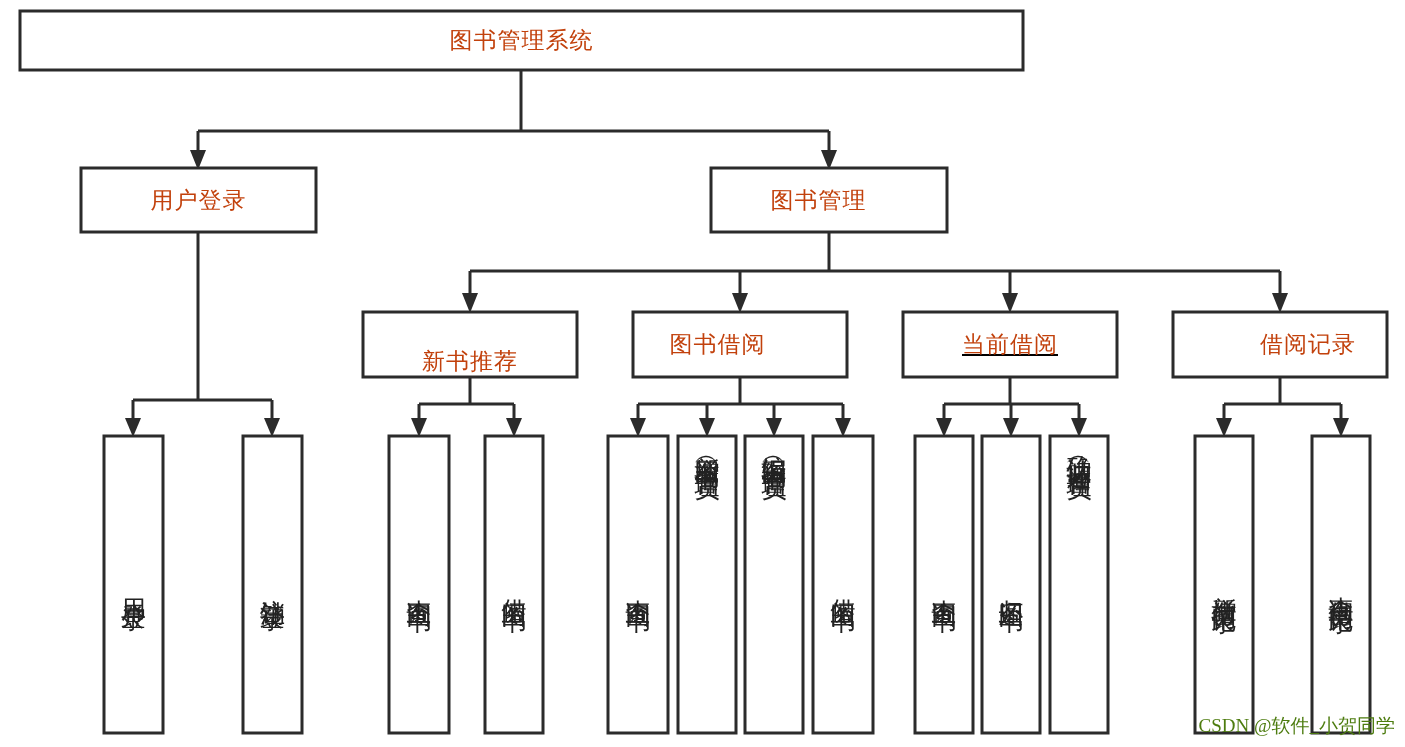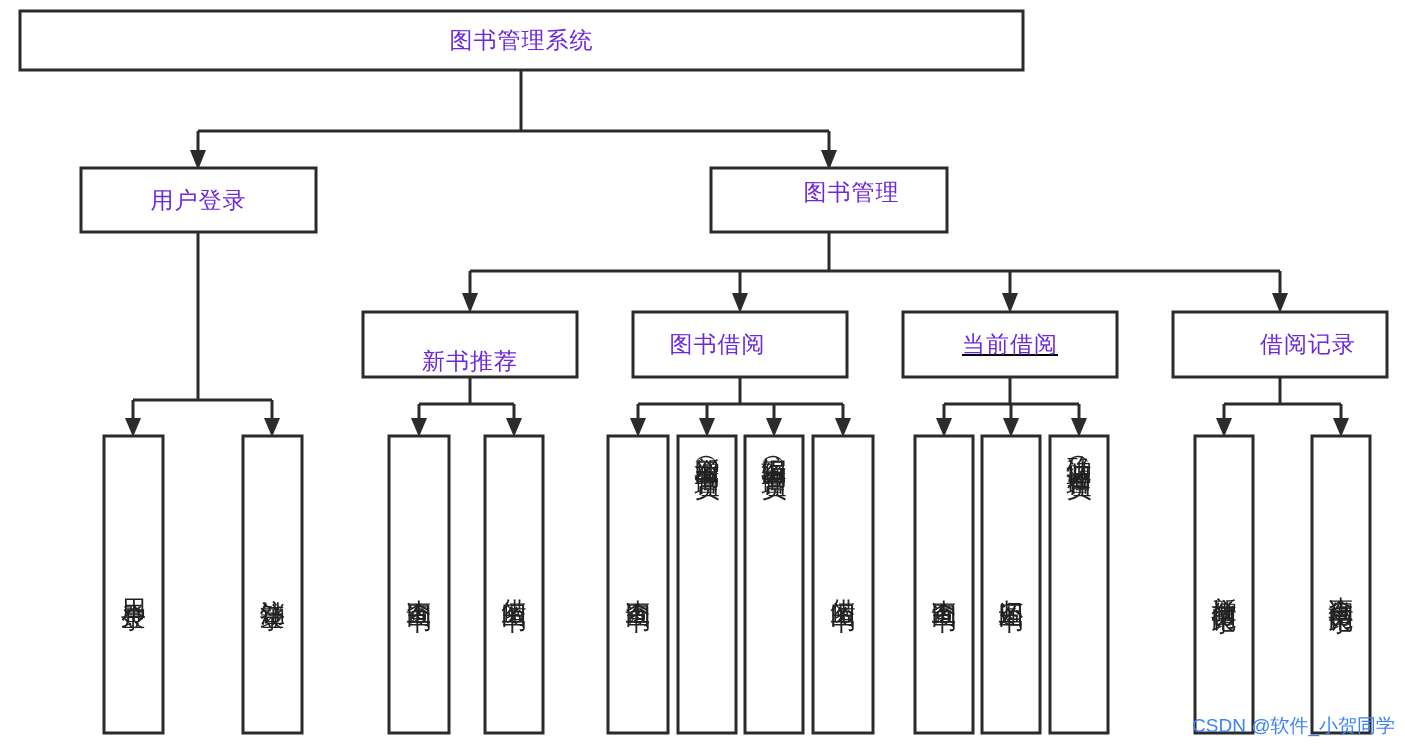--- a/index.html
+++ b/index.html
@@ -61,31 +61,31 @@
   .hlabel-wrap {
     position: absolute;
     display: flex;
     align-items: center;
     justify-content: center;
     pointer-events: none;
   }
   .hlabel-text {
     font-family: "Liberation Sans", "DejaVu Sans", sans-serif;
     font-size: 23px;
-    color: #6d28d9;
+    color: #c2410c;
     white-space: nowrap;
     letter-spacing: 1px;
   }
   .watermark {
     position: absolute;
     right: 10px;
     bottom: 8px;
-    font-family: Liberation Sans, sans-serif;
+    font-family: Liberation Serif, serif;
     font-size: 19px;
-    color: #3b82f6;
+    color: #4d7c0f;
     white-space: nowrap;
     pointer-events: none;
   }
 </style>
 </head>
 <body>
 
 <div id="diagram-root">
 
   <svg class="flow" viewBox="0 0 1405 747" xmlns="http://www.w3.org/2000/svg">
@@ -188,21 +188,21 @@
     <rect class="node-rect" x="1312" y="436" width="58" height="297"></rect>
   </svg>
 
   <div class="hlabel-wrap" style="left:20px; top:11px; width:1003px; height:59px;">
     <span class="hlabel-text">图书管理系统</span>
   </div>
 
   <div class="hlabel-wrap" style="left:81px; top:168px; width:235px; height:64px;">
     <span class="hlabel-text">用户登录</span>
   </div>
-  <div class="hlabel-wrap" style="left:711px; top:160px; width:215px; height:64px;padding-left:33px;">
+  <div class="hlabel-wrap" style="left:711px; top:168px; width:215px; height:64px;">
     <span class="hlabel-text">图书管理</span>
   </div>
 
   <div class="hlabel-wrap" style="left:363px; top:312px; width:214px; height:65px;align-items:flex-end;">
     <span class="hlabel-text">新书推荐</span>
   </div>
   <div class="hlabel-wrap" style="left:633px; top:312px; width:169px; height:65px;">
     <span class="hlabel-text">图书借阅</span>
   </div>
   <div class="hlabel-wrap" style="left:903px; top:312px; width:214px; height:65px;text-decoration:underline;">

